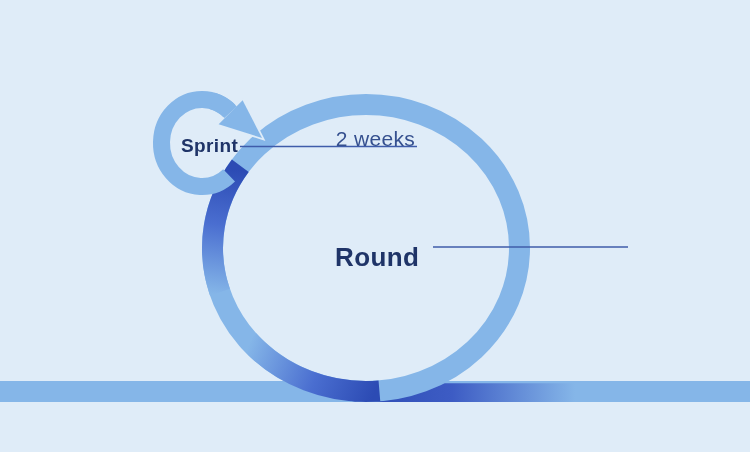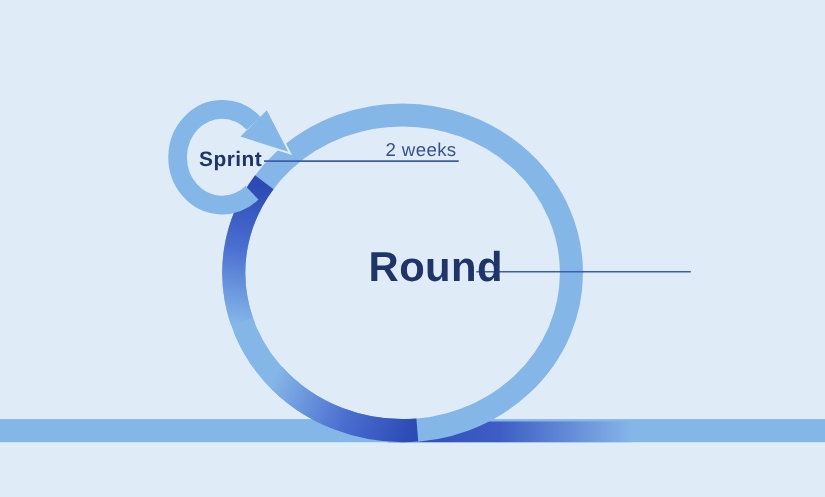--- a/index.html
+++ b/index.html
@@ -27,25 +27,25 @@
     white-space: nowrap;
   }
   .label-heading {
     color: #1f3468;
     font-weight: bold;
     letter-spacing: 0.4px;
   }
   .label-annotation {
     color: #35508f;
     font-weight: normal;
-    font-size: 17px;
+    font-size: 21px;
     letter-spacing: 0.3px;
   }
   .sprint-label   { left: 181px; top: 136px; font-size: 19px; }
-  .round-label    { left: 335px; top: 224px; font-size: 38px; text-align: center; }
+  .round-label    { left: 335px; top: 244px; font-size: 26px; text-align: center; }
   .weeks-label    { left: 300px; top: 128px; width: 115px; text-align: right; }
   .sprints-label  { left: 510px; top: 229px; width: 115px; text-align: right; }
 </style>
 </head>
 <body>
 
 <div class="stage">
 
   <svg width="750" height="452" viewBox="0 0 750 452">
     <defs>

